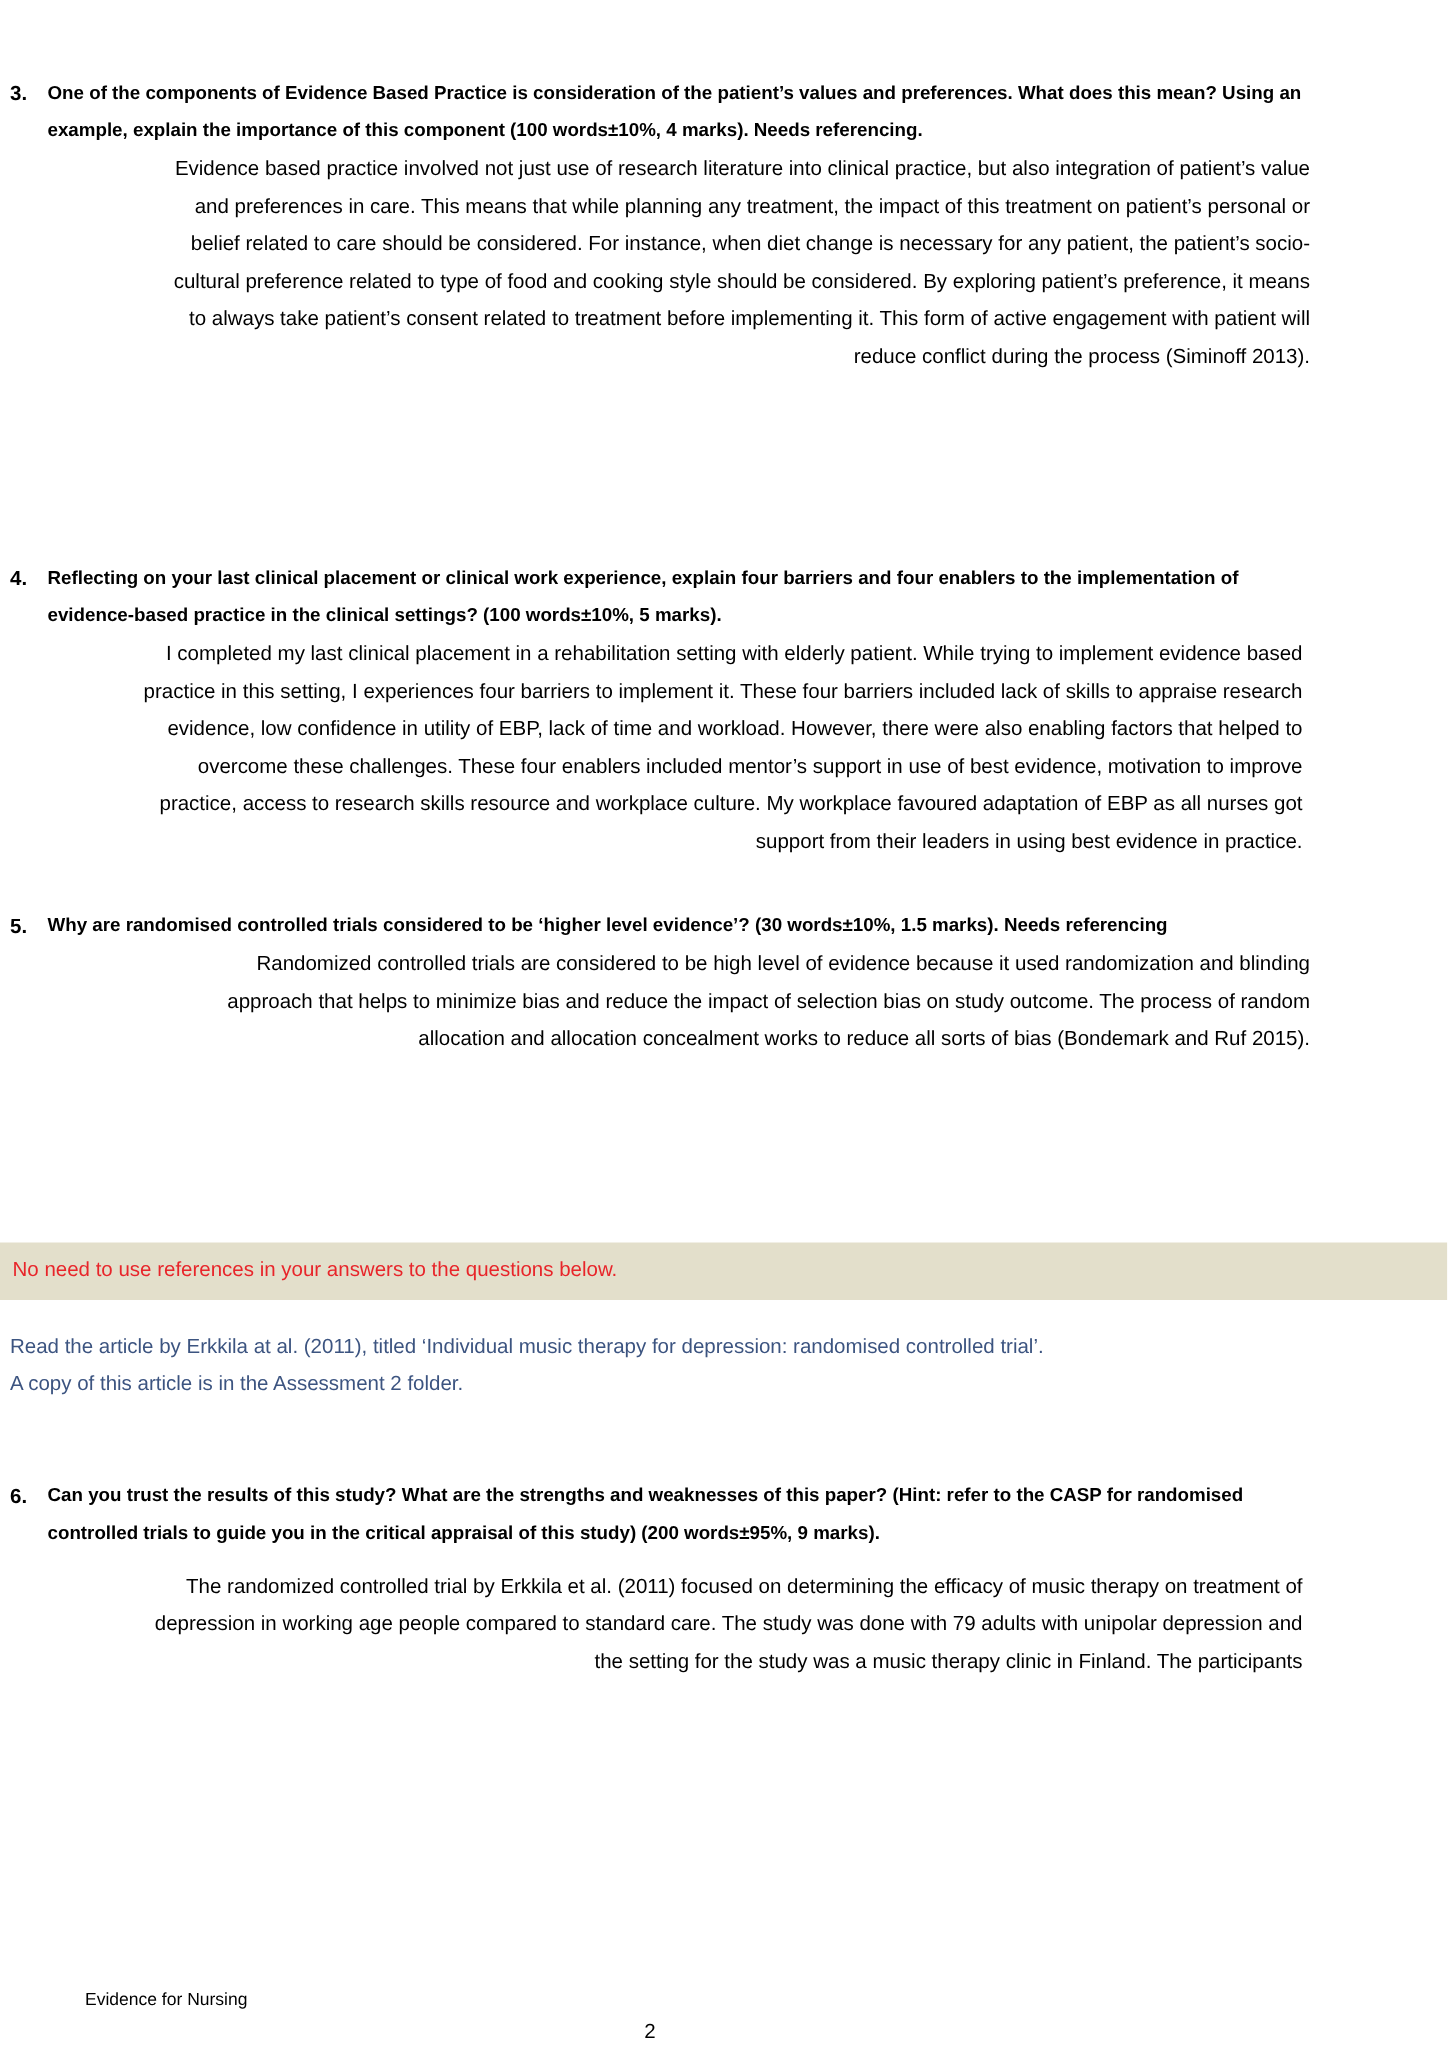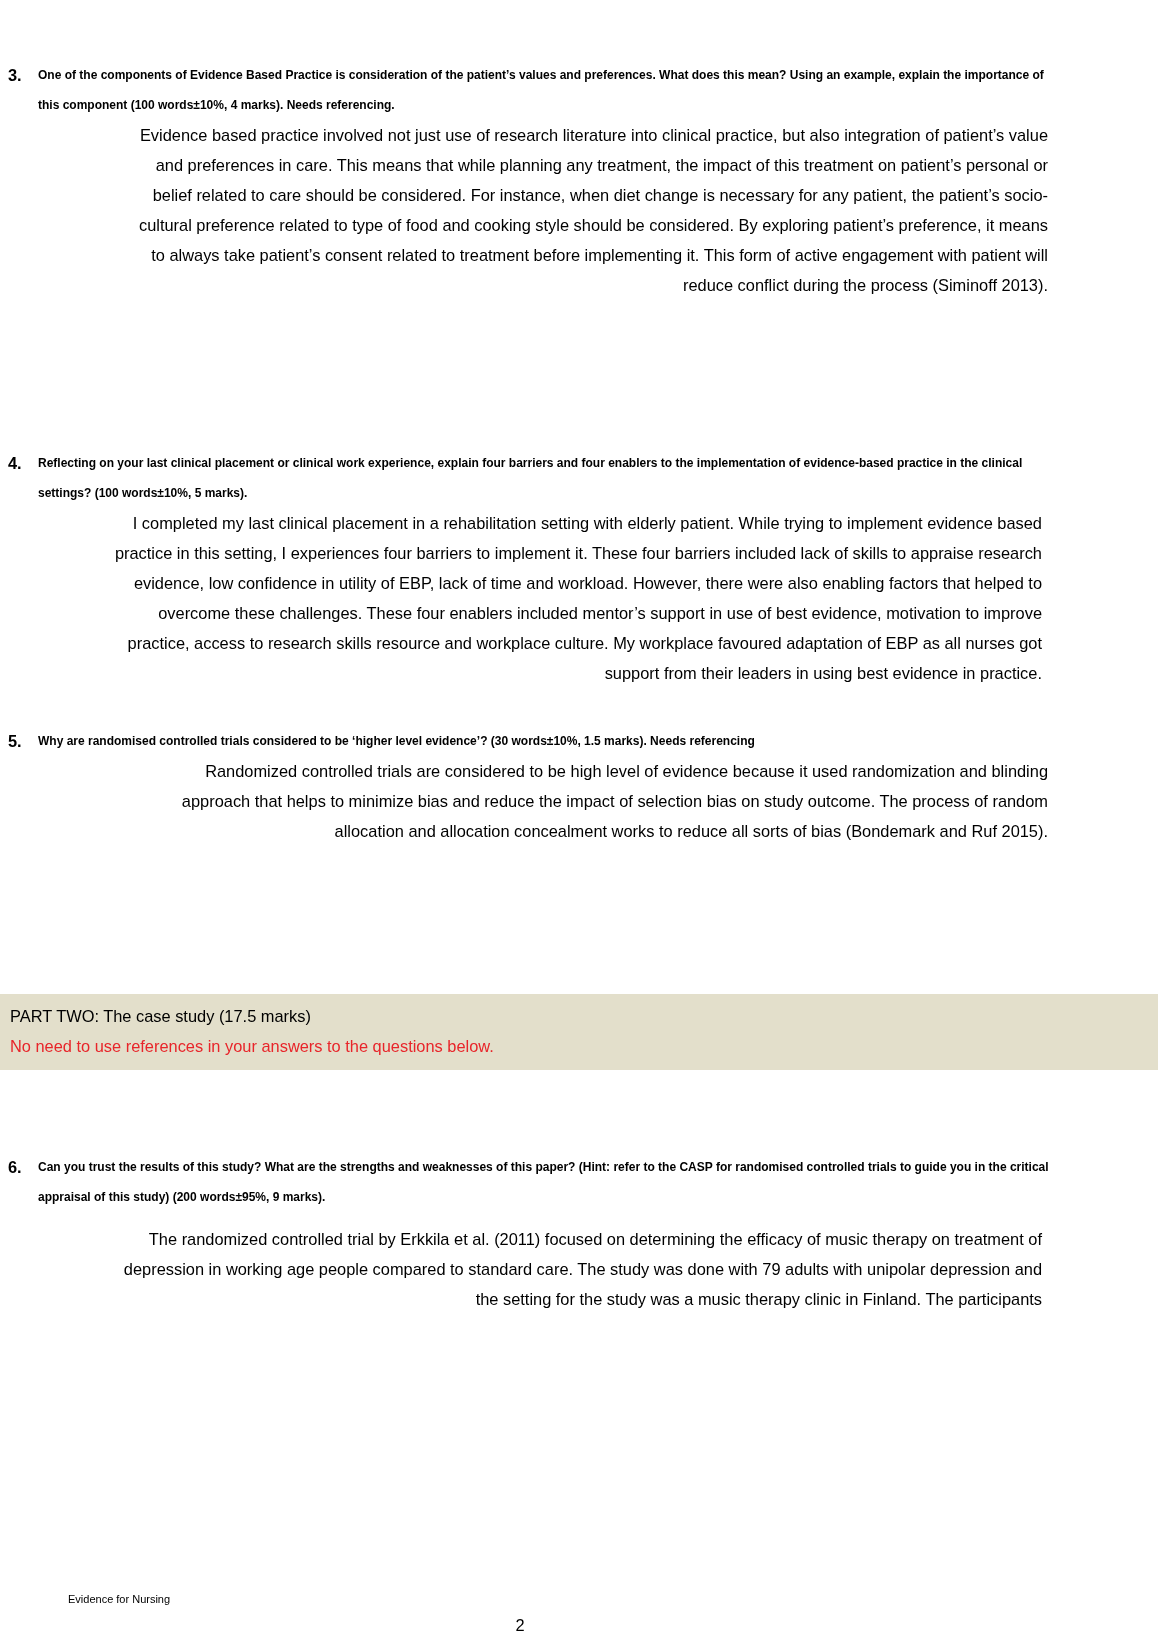--- a/index.html
+++ b/index.html
@@ -38,21 +38,21 @@
     text-align: left;
     font-weight: bold;
     font-size: 16.4px;
     line-height: 30px;
     padding-left: 8px;
     box-sizing: border-box;
   }
   .qtext {
     flex: 1 1 auto;
     font-weight: bold;
-    font-size: 12px;
+    font-size: 15px;
     line-height: 30px;
     padding-right: 108px;
   }
   .para {
     font-size: 16.4px;
     line-height: 30px;
     text-align: right;
   }
   
   .para-indent {
@@ -93,21 +93,21 @@
     left: 0;
     bottom: 0;
     width: 1158px;
     box-sizing: border-box;
   }
   .footer-row {
     display: flex;
     justify-content: space-between;
     align-items: baseline;
     padding: 0 110px 0 68px;
-    font-size: 11px;
+    font-size: 14px;
     line-height: 26px;
   }
   .footer-left { text-align: left; }
   .footer-right { text-align: right; }
   .footer-pagenum {
     text-align: center;
     font-size: 16.4px;
     line-height: 26px;
     padding-right: 118px;
   }
@@ -144,26 +144,29 @@
 
     <div class="qitem">
       <div class="qnum">5.</div>
       <div class="qtext">Why are randomised controlled trials considered to be ‘higher level evidence’?  (30 words±10%, 1.5 marks). Needs referencing</div>
     </div>
     <div class="para para-indent">Randomized controlled trials are considered to be high level of evidence because it used randomization and blinding approach that helps to minimize bias and reduce the impact of selection bias on study outcome. The process of random allocation and allocation concealment works to reduce all sorts of bias (Bondemark and Ruf 2015).</div>
 
     <div class="spacer-xl"></div>
 
     <div class="highlight-box">
-      <div class="hl-line">PART TWO: The case study (17.5 marks)</div>
       <div class="hl-line hl-red">No need to use references in your answers to the questions below.</div>
     </div>
 
     <div class="spacer-sm"></div>
 
+    <div class="blue-note">
+      <div>Read the article by Erkkila at al. (2011), titled ‘Individual music therapy for depression: randomised controlled trial’.</div>
+      <div>A copy of this article is in the Assessment 2 folder.</div>
+    </div>
 
     <div class="spacer-lg"></div>
 
     <div class="qitem">
       <div class="qnum">6.</div>
       <div class="qtext">Can you trust the results of this study? What are the strengths and weaknesses of this paper? (Hint: refer to the CASP for randomised controlled trials to guide you in the critical appraisal of this study) (200 words±95%, 9 marks).</div>
     </div>
 
     <div class="spacer-xs"></div>
 

